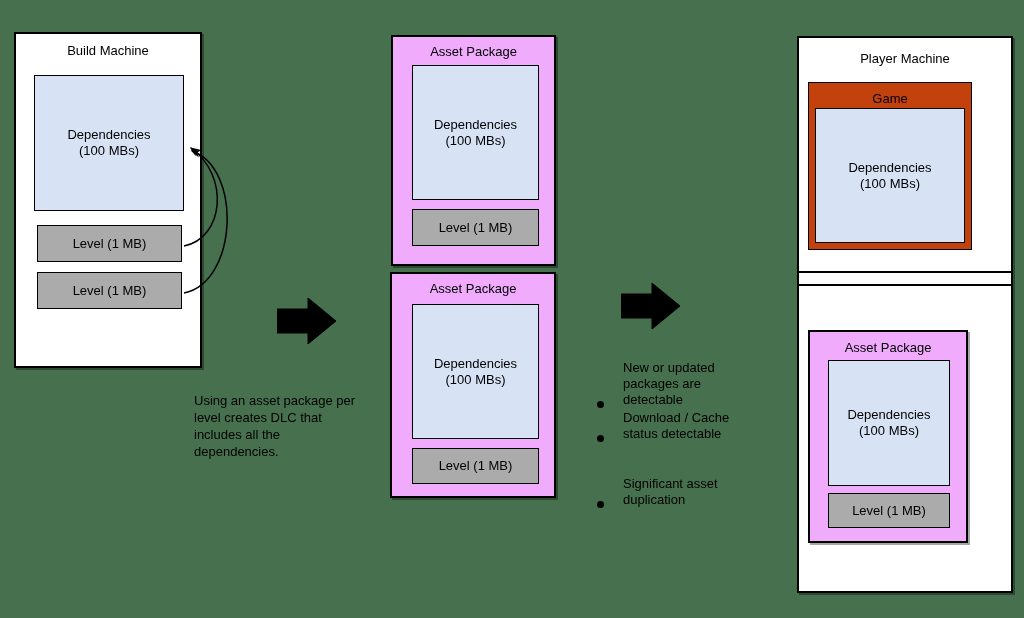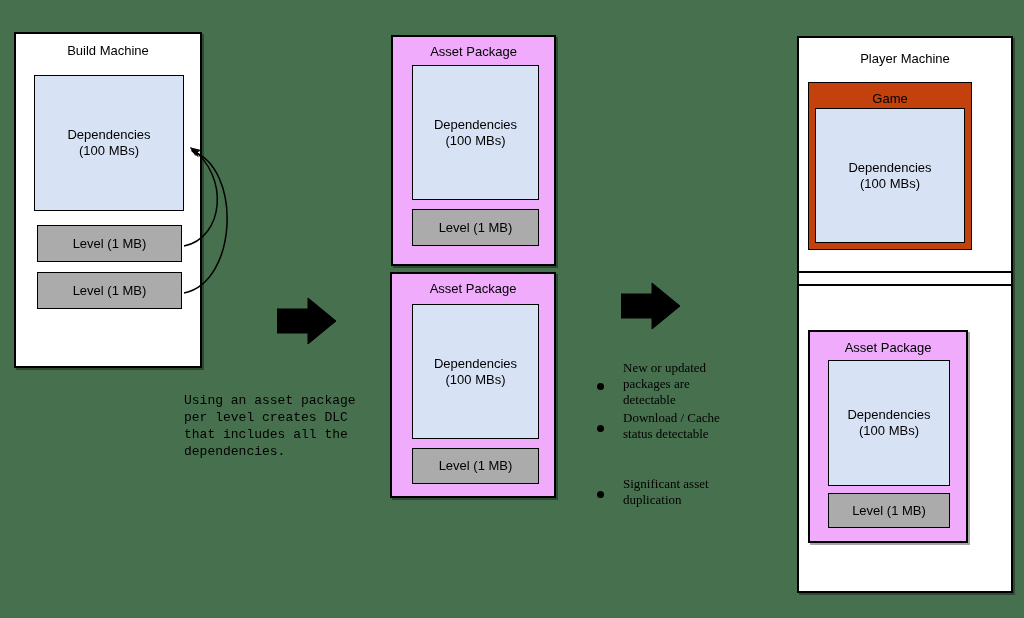--- a/index.html
+++ b/index.html
@@ -6,21 +6,21 @@
   body { font-family:"Liberation Sans", sans-serif; color:#000; }
   #stage { position:relative; width:1024px; height:618px; background:#47714E; overflow:hidden; font-size:13px; line-height:16px; }
   .abs { position:absolute; box-sizing:border-box; }
   .panel { background:#FFFFFF; border:2px solid #000; box-shadow:2px 2px 0 rgba(0,0,0,0.35); }
   .pkg { background:#f0abfc; border:2px solid #000; box-shadow:2px 2px 0 rgba(0,0,0,0.35); }
   .deps { background:#D7E3F5; border:1px solid #000; display:flex; flex-direction:column; justify-content:center; align-items:center; text-align:center; }
   .level { background:#ABABAB; border:1px solid #000; display:flex; justify-content:center; align-items:center; text-align:center; }
   .title { display:block; text-align:center; }
   .svg-layer { position:absolute; left:0; top:0; pointer-events:none; }
   .annotation { text-align:left; line-height:17px; }
-  .bullet-item { position:absolute; display:flex; align-items:center;font-family:Liberation Serif, serif; }
+  .bullet-item { position:absolute; display:flex; align-items:flex-end; }
   .bullet-dot { flex:none; width:7px; height:7px; border-radius:50%; background:#000; margin-top:5px; }
   .bullet-text { margin-left:19px; width:120px; }
   .hline { border-top:2px solid #000; height:0; }
 </style>
 </head>
 <body>
 
 <div id="stage">
 
   <div class="abs panel" style="left:14px; top:32px; width:188px; height:336px;">
@@ -68,21 +68,21 @@
     <span class="title" style="margin-top:7px;">Asset Package</span>
     <div class="abs deps" style="left:20px; top:30px; width:127px; height:135px;">
       <span>Dependencies</span>
       <span>(100 MBs)</span>
     </div>
     <div class="abs level" style="left:20px; top:174px; width:127px; height:36px;">
       <span>Level (1 MB)</span>
     </div>
   </div>
 
-  <div class="abs annotation" style="left:184px; top:392px; width:172px;font-family:Liberation Mono, monospace;">Using an asset package per level creates DLC that includes all the dependencies.</div>
+  <div class="abs annotation" style="left:194px; top:392px; width:172px;">Using an asset package per level creates DLC that includes all the dependencies.</div>
 
   <div class="abs" style="left:621px; top:282px; width:60px; height:48px;">
     <svg width="60" height="48" viewBox="0 0 60 48">
       <polygon points="0,12 31,12 31,1 59,24 31,47 31,36 0,36" fill="#000" stroke="#000"></polygon>
     </svg>
   </div>
 
   <div class="bullet-item" style="left:597px; top:360px;">
     <span class="bullet-dot"></span>
     <span class="bullet-text">New or updated packages are detectable</span>

